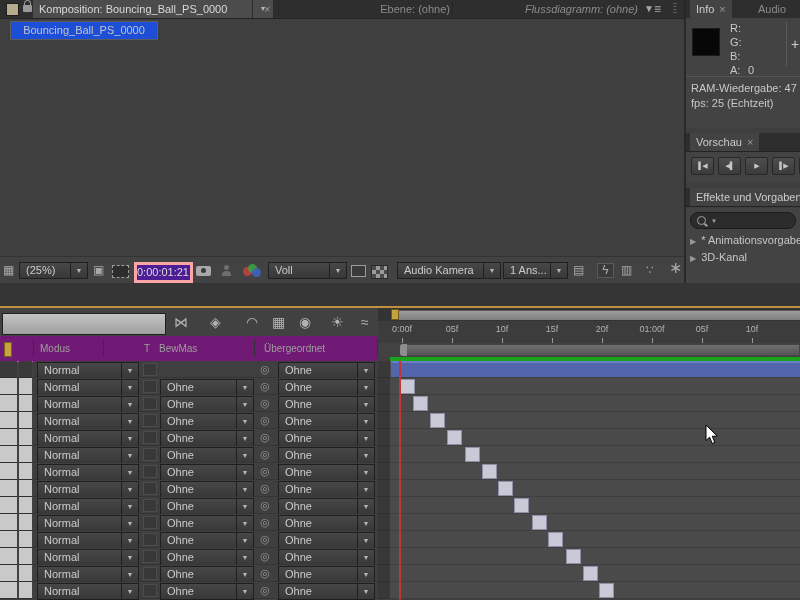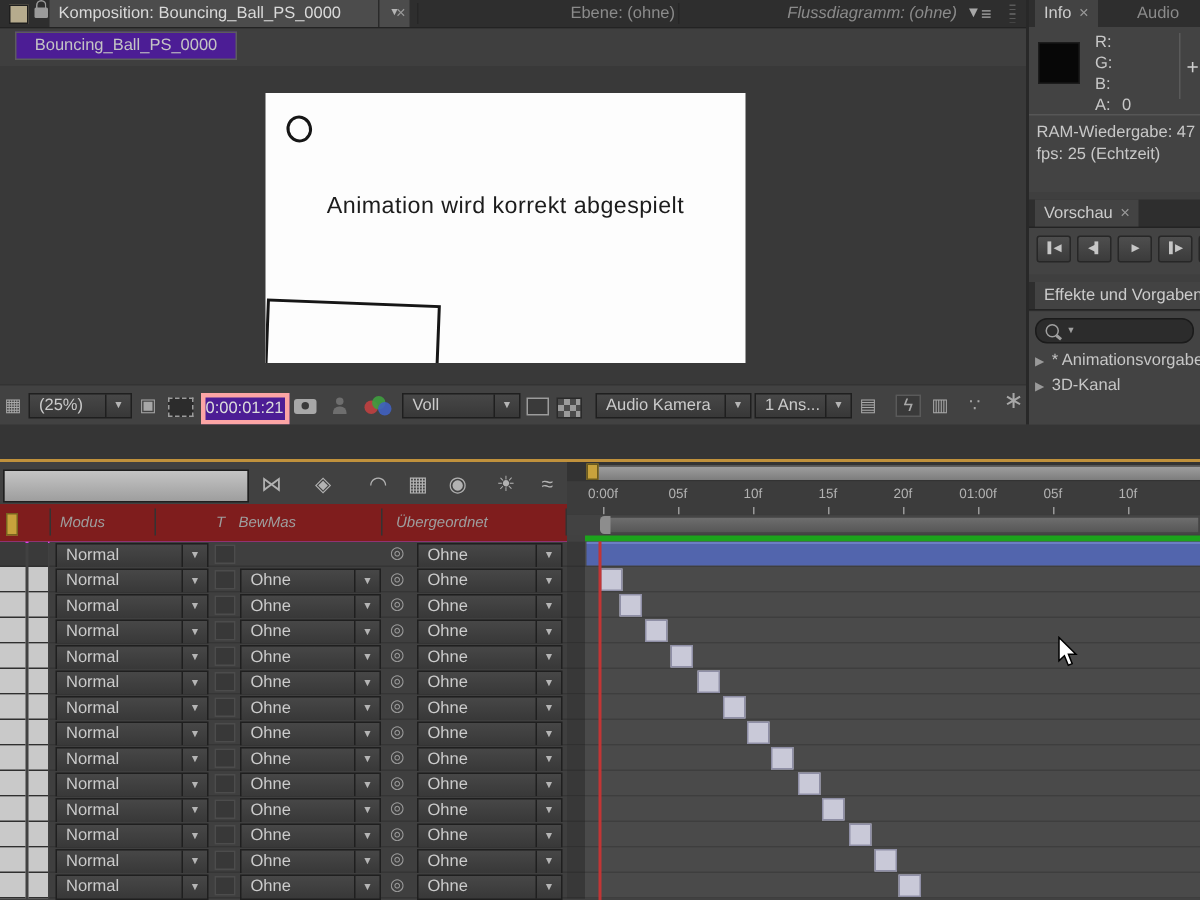--- a/index.html
+++ b/index.html
@@ -18,21 +18,21 @@
   .tab-x{color:#9a9a9a;font-size:11px;line-height:18px;}
   #tab-comp-close{left:264px;top:0;}
   .tab-inactive{color:#8b8b8b;height:18px;line-height:18px;text-align:right;}
   #tab-layer{left:282px;top:0;width:168px;}
   #tab-flow{left:456px;top:0;width:182px;font-style:italic;}
   .vsep{width:1px;top:2px;height:14px;background:#262626;}
   .panel-menu-ic{color:#a8a8a8;font-size:10px;line-height:18px;}
   .gripdots{width:4px;height:12px;top:3px;background:repeating-linear-gradient(#5a5a5a 0 1px,rgba(0,0,0,0) 1px 3px);}
   
   #nav-row{left:0;top:19px;width:684px;height:25px;background:#3f3f3f;}
-  #comp-nav-tab{left:10px;top:2px;width:146px;height:17px;line-height:17px;background:#4c1d95;
+  #comp-nav-tab{left:10px;top:2px;width:146px;height:17px;line-height:17px;background:#1d4ed8;
                 border:1px solid #5c5c5c;color:#c4c4c4;text-align:center;}
   
   #stage{left:0;top:44px;width:684px;height:212px;background:#393939;}
   #canvas{left:177px;top:18px;width:320px;height:180px;background:#fdfdfd;overflow:hidden;}
   #ball{left:14px;top:15px;width:13px;height:14px;border:2px solid #161616;border-radius:50%;transform:rotate(-14deg);}
   #caption{left:0;top:67px;width:320px;text-align:center;color:#1c1c1c;font-size:15.5px;letter-spacing:0.3px;}
   #floor-rect{left:1px;top:137px;width:112px;height:68px;border:2px solid #161616;transform:rotate(2.2deg);transform-origin:left top;background:#fdfdfd;}
   
   #vtoolbar{left:0;top:256px;width:684px;height:27px;background:#424242;border-top:1px solid #333;}
   .ticon{color:#a8a8a8;font-size:12px;line-height:13px;}
@@ -72,21 +72,21 @@
   #fx-search{left:4px;top:4px;width:104px;height:15px;background:#2c2c2c;border:1px solid #1b1b1b;border-radius:8px;}
   .mag{left:6px;top:3px;width:7px;height:7px;border:1.5px solid #a0a0a0;border-radius:50%;}
   .mag:after{content:"";position:absolute;left:6px;top:7px;width:4px;height:1.5px;background:#a0a0a0;transform:rotate(40deg);}
   .mag-dd{left:20px;top:0;font-size:6px;color:#a0a0a0;line-height:17px;}
   .fx-item{position:absolute;left:0;width:116px;height:17px;line-height:17px;white-space:nowrap;overflow:hidden;color:#c6c6c6;}
   .fx-item .arr{color:#9a9a9a;font-size:8px;margin:0 5px 0 4px;}
   
   #timeline{left:0;top:306px;width:800px;height:294px;background:#414141;border-top:2px solid #c0913c;box-sizing:border-box;}
   #tl-graybar{left:2px;top:5px;width:162px;height:20px;background:linear-gradient(#c4c4c4,#9e9e9e);border:1px solid #1f1f1f;}
   .tl-ic{position:absolute;top:4px;color:#b2b2b2;font-size:14px;line-height:20px;}
-  #tl-header{left:0;top:28px;width:378px;height:25px;background:#7f1d1d;border-bottom:1px solid #d946ef;font-style:italic;}
+  #tl-header{left:0;top:28px;width:378px;height:25px;background:#701a75;border-bottom:1px solid #d946ef;}
   .hdr{position:absolute;top:7px;color:#9e9e9e;font-size:10px;white-space:nowrap;}
   .hdiv{position:absolute;top:3px;width:1px;height:18px;background:#333;}
   
   #tl-nav{left:378px;top:0px;width:422px;height:13px;background:#333;}
   #tl-navbar{left:21px;top:2px;width:401px;height:9px;background:linear-gradient(#9e9e9e,#7d7d7d);border-top:1px solid #555;}
   #tl-navhandle{left:13px;top:1px;width:8px;height:11px;border:1px solid #6b5a1e;box-sizing:border-box;}
   #tl-ruler{left:378px;top:13px;width:422px;height:22px;background:#3c3c3c;border-bottom:1px solid #2f2f2f;}
   .rlab{position:absolute;top:3px;color:#b2b2b2;font-size:9px;}
   .rtick{position:absolute;bottom:0;width:1px;height:5px;background:#9a9a9a;}
   #tl-workarea{left:378px;top:35px;width:422px;height:14px;background:#424242;}
@@ -133,27 +133,20 @@
     <div id="tab-flow" class="abs tab-inactive">Flussdiagramm: (ohne)</div>
     <span class="abs panel-menu-ic" style="left:644px;">▼</span>
     <span class="abs panel-menu-ic" style="left:654px;font-size:12px;">≡</span>
     <div class="abs gripdots" style="left:673px;"></div>
   </div>
 
   <div id="nav-row" class="abs">
     <div id="comp-nav-tab" class="abs">Bouncing_Ball_PS_0000</div>
   </div>
 
-  <div id="stage" class="abs">
-    <div id="canvas" class="abs">
-      <div id="ball" class="abs"></div>
-      <div id="caption" class="abs">Animation wird korrekt abgespielt</div>
-      <div id="floor-rect" class="abs"></div>
-    </div>
-  </div>
 
   <div id="vtoolbar" class="abs">
     <span class="abs ticon" style="left:3px;top:7px;">▦</span>
     <div class="abs dd" style="left:19px;top:5px;width:67px;">
       <span class="ddtext">(25%)</span>
       <span class="ddarr">▼</span>
     </div>
     <span class="abs ticon" style="left:93px;top:7px;">▣</span>
     <div class="abs roi-box" style="left:112px;top:8px;"></div>
     <div id="vt-timecode" class="abs">0:00:01:21</div>

